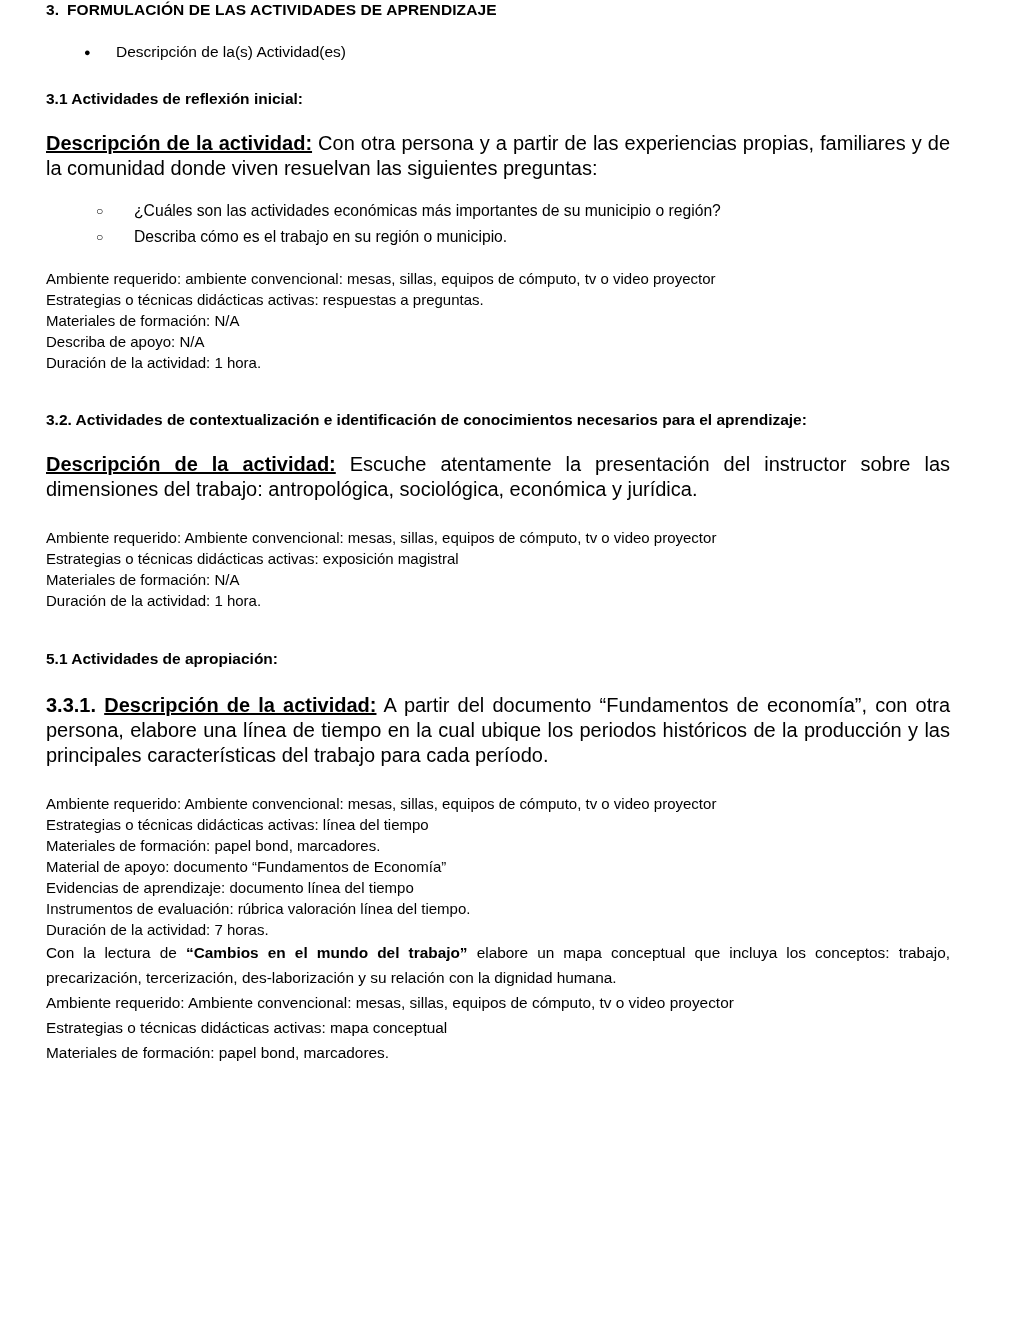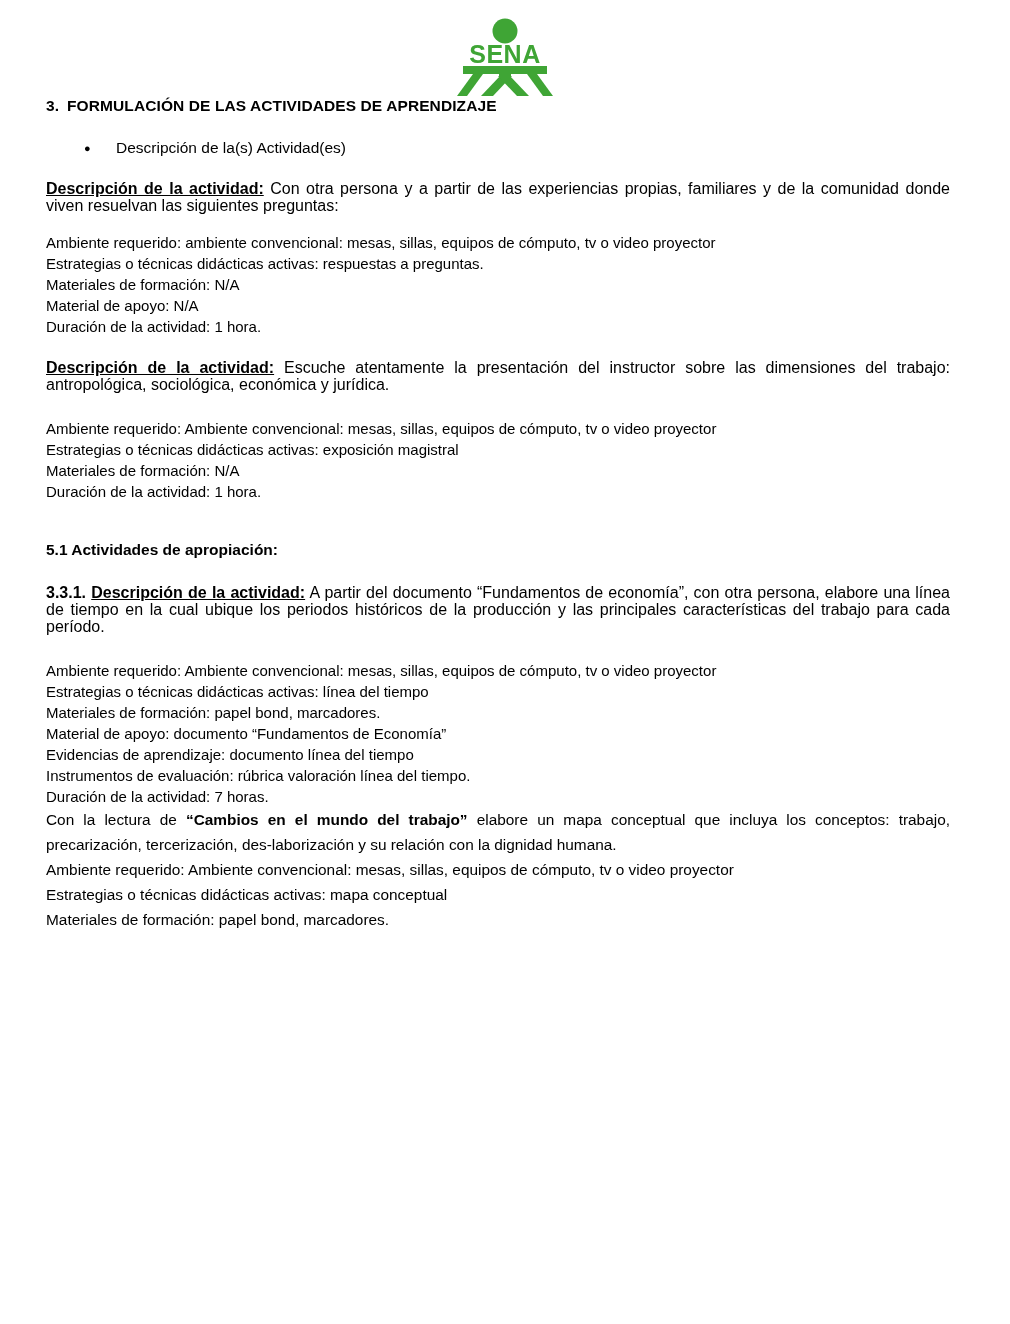--- a/index.html
+++ b/index.html
@@ -82,22 +82,22 @@
   }
 
   h2.sub-title {
     font-size: 15.5px;
     font-weight: bold;
     margin: 27px 0 0 0;
     line-height: 20px;
   }
 
   p.body-just {
-    font-size: 16px;
-    line-height: 17px;
+    font-size: 20px;
+    line-height: 25px;
     text-align: justify;
     margin: 22px 0 0 0;
     text-justify: inter-word;
   }
   p.body-just .lead {
     font-weight: bold;
     text-decoration: underline;
   }
 
   ul.circ-list {
@@ -154,64 +154,49 @@
     margin: 0;
     text-align: justify;
   }
   p.run-on .b { font-weight: bold; margin-top: 37px; }
 </style>
 </head>
 <body>
 
 <div class="page">
 
-  <div class="logo-area">
-    <div class="logo">
-      <svg width="104" height="78" viewBox="0 0 104 78" xmlns="http://www.w3.org/2000/svg" aria-label="SENA">
-        <g fill="#3FA535">
-
-          <circle cx="52" cy="13" r="12.5"></circle>
-
-          <text x="52" y="45" text-anchor="middle" font-family="Liberation Sans, sans-serif" font-size="25" font-weight="bold" letter-spacing="0.5">SENA</text>
-
-          <rect x="10" y="48" width="84" height="8"></rect>
-
-          <polygon points="46,50 58,50 58,62 46,62"></polygon>
-          <polygon points="47,58 59,58 40,78 28,78"></polygon>
-          <polygon points="57,58 45,58 64,78 76,78"></polygon>
-
-          <polygon points="20,56 30,56 14,78 4,78"></polygon>
-          <polygon points="84,56 74,56 90,78 100,78"></polygon>
-        </g>
-      </svg>
-    </div>
-  </div>
 
   <div class="content">
 
     <h1 class="sec-title">
       <span class="num">3.</span><span>FORMULACIÓN DE LAS ACTIVIDADES DE APRENDIZAJE</span>
     </h1>
 
     <ul class="dot-list">
       <li>Descripción de la(s) Actividad(es)</li>
     </ul>
 
+    <h2 class="sub-title">3.1 Actividades de reflexión inicial:</h2>
 
     <p class="body-just"><span class="lead">Descripción de la actividad:</span><span> Con otra persona y a partir de las experiencias propias, familiares y de la comunidad donde viven resuelvan las siguientes preguntas:</span></p>
 
+    <ul class="circ-list">
+      <li>¿Cuáles son las actividades económicas más importantes de su municipio o región?</li>
+      <li>Describa cómo es el trabajo en su región o municipio.</li>
+    </ul>
 
     <div class="meta-block">
       <div class="meta-line">Ambiente requerido:  ambiente convencional: mesas, sillas, equipos de cómputo, tv o video proyector</div>
       <div class="meta-line">Estrategias o técnicas didácticas activas:  respuestas a preguntas.</div>
       <div class="meta-line">Materiales de formación: N/A</div>
-      <div class="meta-line">Material de apoyo: N/A</div>
+      <div class="meta-line">Describa de apoyo: N/A</div>
       <div class="meta-line">Duración de la actividad:  1 hora.</div>
     </div>
 
+    <h2 class="sub-title" style="margin-top:37px;">3.2. Actividades de contextualización e identificación de conocimientos necesarios para el aprendizaje:</h2>
 
     <p class="body-just"><span class="lead">Descripción de la actividad:</span><span> Escuche atentamente la presentación del instructor sobre las dimensiones del trabajo: antropológica, sociológica, económica y jurídica.</span></p>
 
     <div class="meta-block" style="margin-top:25px;">
       <div class="meta-line">Ambiente requerido: Ambiente convencional: mesas, sillas, equipos de cómputo, tv o video proyector</div>
       <div class="meta-line">Estrategias o técnicas didácticas activas:  exposición magistral</div>
       <div class="meta-line">Materiales de formación: N/A</div>
       <div class="meta-line">Duración de la actividad:  1 hora.</div>
     </div>
 

